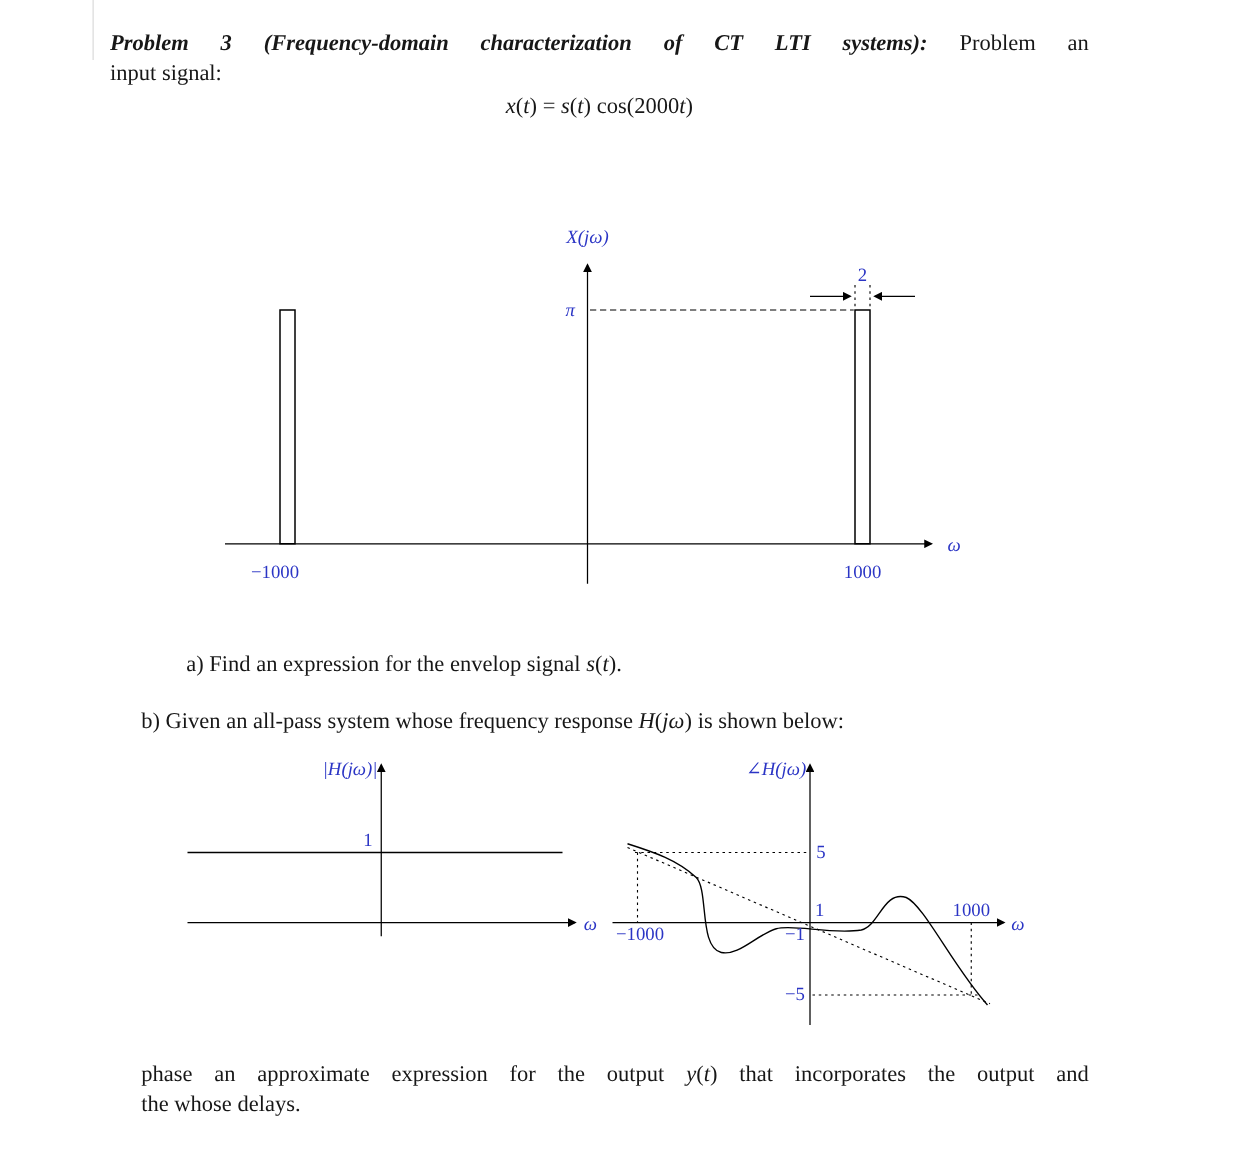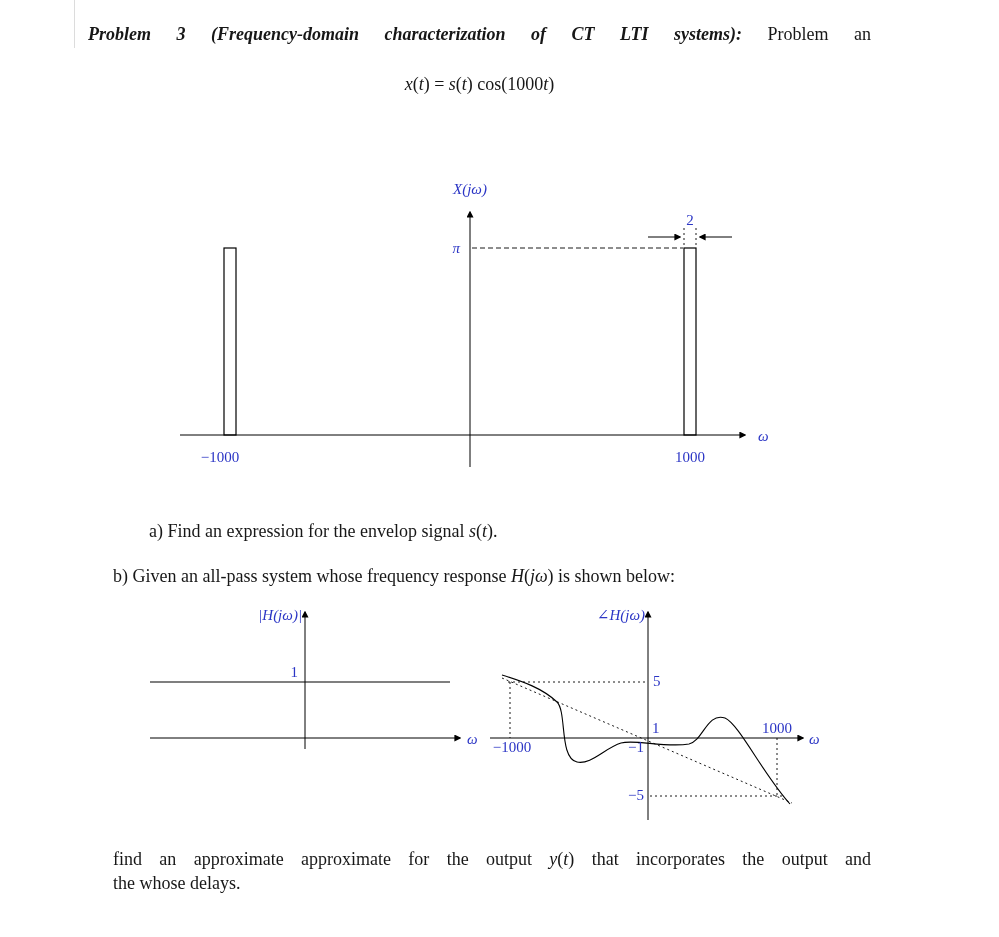--- a/index.html
+++ b/index.html
@@ -30,23 +30,24 @@
 </style>
 </head>
 <body>
 
 <div class="page">
 
   <div class="page-edge"></div>
 
   <div class="para" style="top:22px;">
     <div class="line just"><span class="b">Problem 3 (Frequency-domain characterization of CT LTI systems):</span><span> Problem an</span></div>
+    <div class="line"><span>input signal:</span></div>
   </div>
 
-  <div class="equation" style="top:72px;"><span class="i">x</span><span>(</span><span class="i">t</span><span>) = </span><span class="i">s</span><span>(</span><span class="i">t</span><span>) cos(1000</span><span class="i">t</span><span>)</span></div>
+  <div class="equation" style="top:72px;"><span class="i">x</span><span>(</span><span class="i">t</span><span>) = </span><span class="i">s</span><span>(</span><span class="i">t</span><span>) cos(2000</span><span class="i">t</span><span>)</span></div>
 
   <div class="para" style="top:103px;">
   </div>
 
   <svg style="left:150px;top:178px;" width="660" height="300" viewBox="0 0 660 300">
     <defs>
       <marker id="arr1" viewBox="0 0 10 10" refX="8" refY="5" markerWidth="7" markerHeight="7" orient="auto-start-reverse">
         <path d="M0,0 L10,5 L0,10 z" fill="#000"></path>
       </marker>
     </defs>
@@ -97,17 +98,17 @@
     <text class="mtxt" x="513" y="84">5</text>
     <text class="mtxt" x="512" y="131">1</text>
     <text class="mtxt" x="504" y="150" text-anchor="end">−1</text>
     <text class="mtxt" x="504" y="198" text-anchor="end">−5</text>
     <text class="mtxt" x="372" y="150" text-anchor="middle">−1000</text>
     <text class="mtxt" x="637" y="131" text-anchor="middle">1000</text>
     <text class="mtxt mit" x="669" y="142">ω</text>
   </svg>
 
   <div class="para closing" style="top:847px;">
-    <div class="line just"><span>find an approximate approximate for the output </span><span class="i">y</span><span>(</span><span class="i">t</span><span>) that incorporates the output and</span></div>
+    <div class="line just"><span>phase an approximate expression for the output </span><span class="i">y</span><span>(</span><span class="i">t</span><span>) that incorporates the output and</span></div>
     <div class="line"><span>the whose delays.</span></div>
   </div>
 
 </div>
 
 </body></html>

